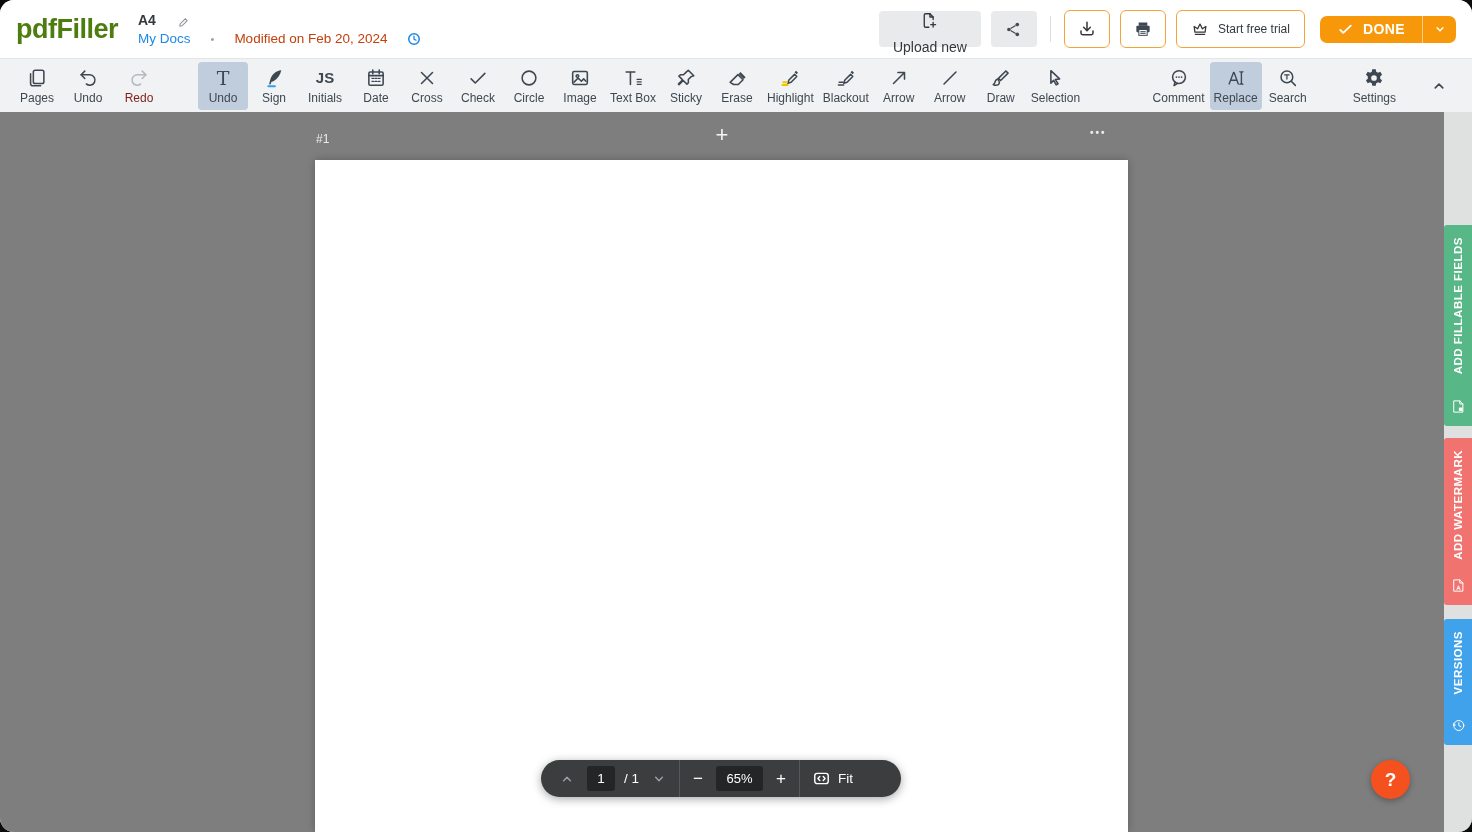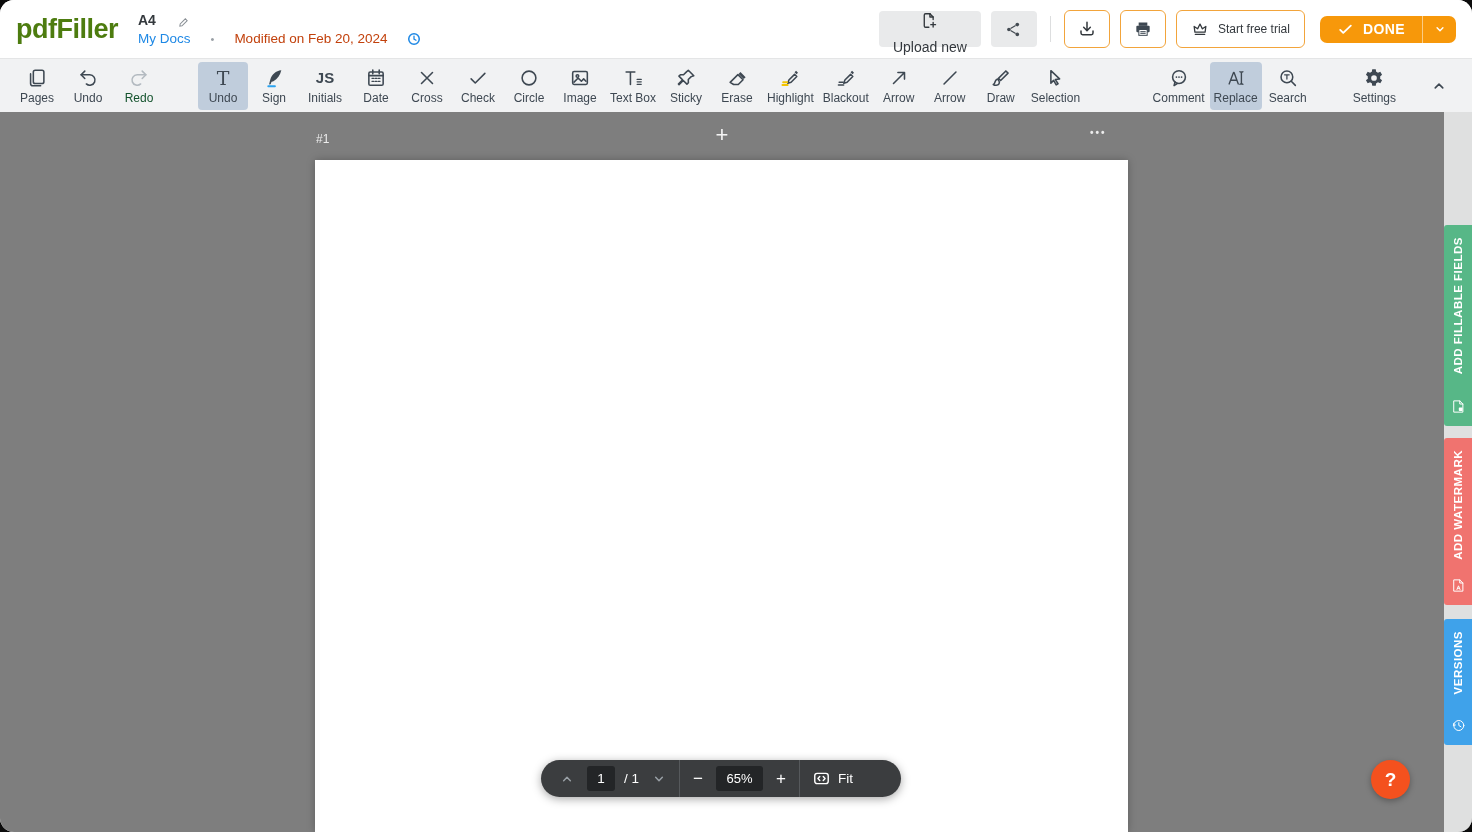--- a/index.html
+++ b/index.html
@@ -49,21 +49,21 @@
   .ml22 { margin-left:22px; margin-right:4px; }
   .tbtn { min-width:50px; height:48px; border-radius:4px; display:flex; flex-direction:column;
           align-items:center; justify-content:center; gap:3px; cursor:pointer; padding:0 4px; }
   .tbtn.selected { background:#C0CDDC; }
   .tbtn.disabled { cursor:default; }
   .ticon { height:22px; display:flex; align-items:center; justify-content:center; }
   .tbtn svg { width:22px; height:22px; stroke:#3E4852; fill:none; stroke-width:1.7;
               stroke-linecap:round; stroke-linejoin:round; }
   .tbtn svg .f { fill:#3E4852; stroke:none; }
   .tbtn.disabled svg { stroke:#B3BAC0; }
-  .tbtn.disabled .tlabel { color:#14532d; }
+  .tbtn.disabled .tlabel { color:#7f1d1d; }
   .tlabel { font-size:12px; color:#3E4852; line-height:1; white-space:nowrap; }
   .glyphT { font-family:"DejaVu Serif", serif; font-size:19px; color:#3E4852; line-height:22px; }
   .glyphJS { font-size:15px; font-weight:600; color:#3E4852; line-height:22px; letter-spacing:0; }
   .collapse-btn { width:34px; height:34px; display:flex; align-items:center; justify-content:center;
                   cursor:pointer; }
   .collapse-btn svg { width:18px; height:18px; stroke:#3E4852; fill:none; stroke-width:2.2;
                       stroke-linecap:round; stroke-linejoin:round; }
 
   
   .canvas { position:absolute; top:112px; left:0; right:0; bottom:0; background:#7E7E7E; }

